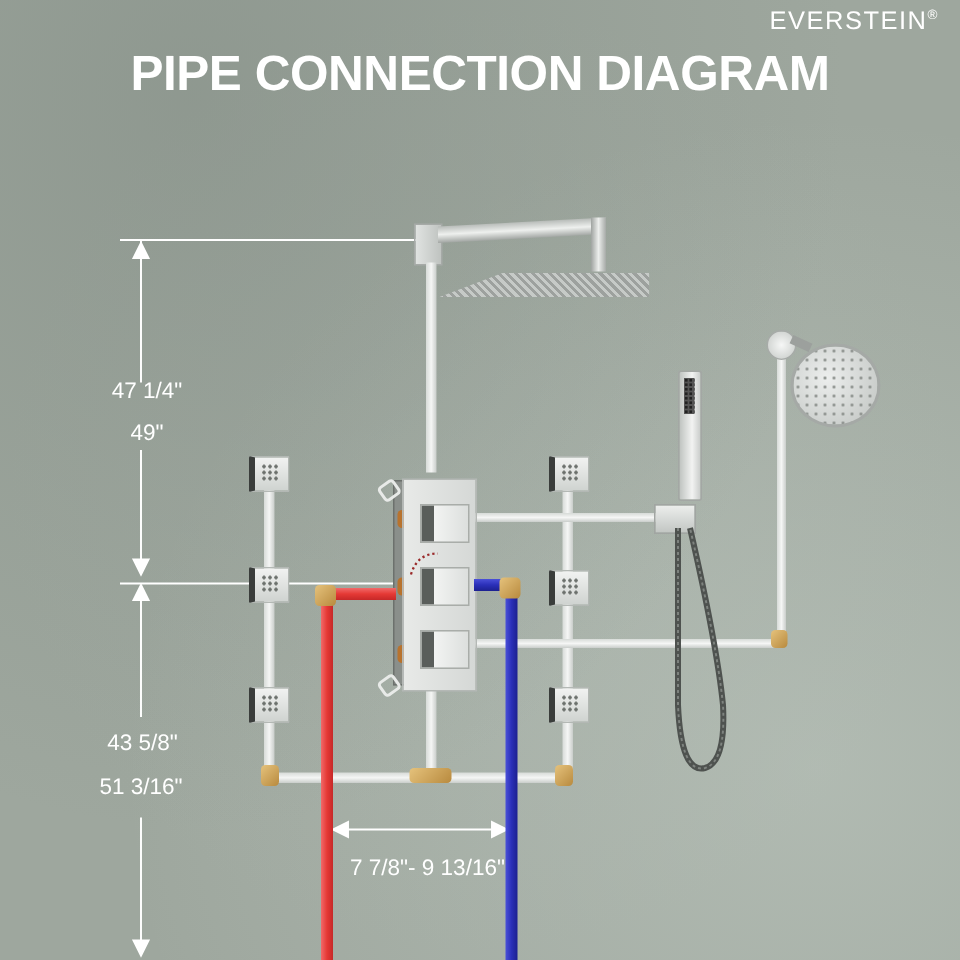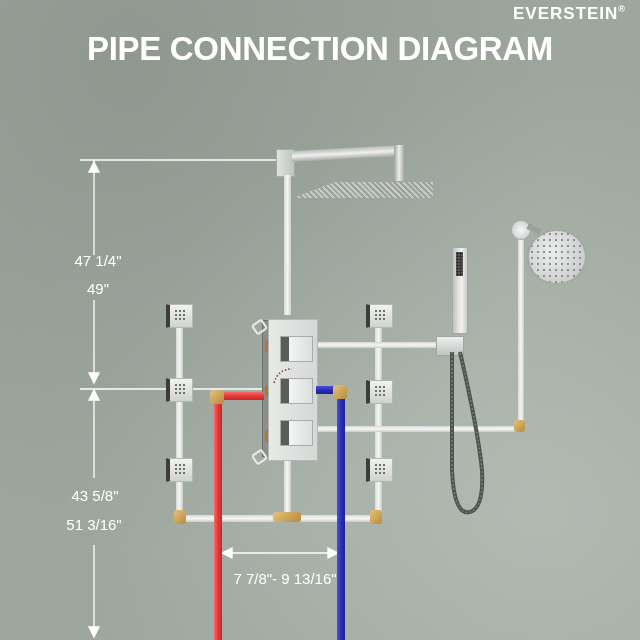--- a/index.html
+++ b/index.html
@@ -4,21 +4,21 @@
 <style>
   html,body{margin:0;padding:0;}
   body{width:640px;height:640px;overflow:hidden;position:relative;
     background:#9ea79e;
     background-image:
       radial-gradient(ellipse at 20% 10%, rgba(130,140,132,.55) 0%, rgba(0,0,0,0) 60%),
       radial-gradient(ellipse at 85% 80%, rgba(200,210,202,.45) 0%, rgba(0,0,0,0) 60%),
       radial-gradient(ellipse at 50% 50%, rgba(170,180,172,.35) 0%, rgba(0,0,0,0) 70%);
     font-family:"Liberation Sans",sans-serif;}
   .abs{position:absolute;}
-  .brand{right:14px;top:4px;color:#fff;font-size:17px;letter-spacing:1px;font-weight:700;}
+  .brand{right:14px;top:4px;color:#fff;font-size:17px;letter-spacing:1px;font-weight:400;}
   .brand sup{font-size:9px;}
   .title{left:0;width:640px;top:30px;text-align:center;color:#fff;font-size:33px;font-weight:700;letter-spacing:-0.3px;}
   .dimtext{color:#fff;font-size:15px;text-align:center;}
   .pipe{background:linear-gradient(90deg,#d7dbd8,#f5f6f5 50%,#c9cdca);}
   .hpipe{background:linear-gradient(180deg,#d7dbd8,#f5f6f5 50%,#c9cdca);}
   .brass{background:linear-gradient(135deg,#e5c27c,#b88a3e);border-radius:3px;}
   .jet{background:linear-gradient(180deg,#f1f2f1,#cfd3d0);border:1px solid #b3b8b4;border-left:4px solid #3a3d3b;border-radius:1px;}
   .jet .dots{position:absolute;left:4px;top:4px;width:12px;height:12px;
     background-image:radial-gradient(circle,#6b706c 1px,transparent 1.3px);background-size:4px 4px;}
   .valve{background:linear-gradient(90deg,#e8eae8,#d5d8d6);border:1px solid #b4b8b5;}

